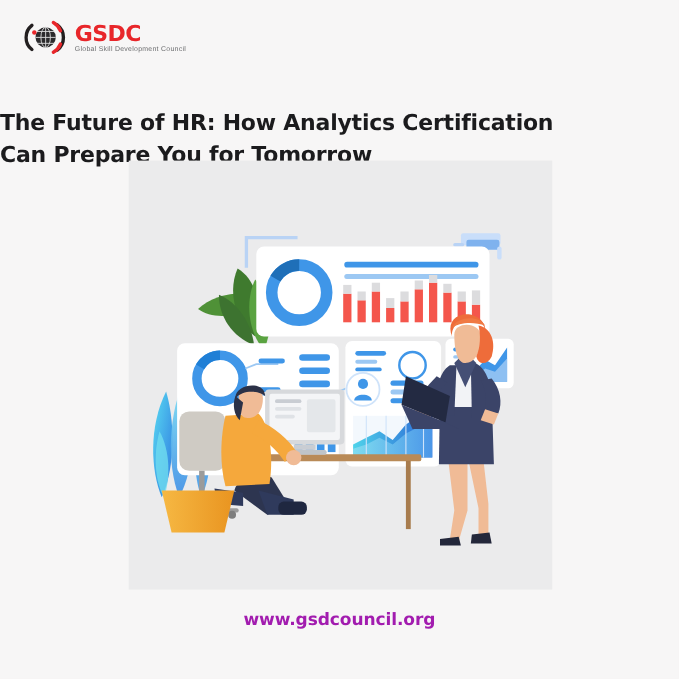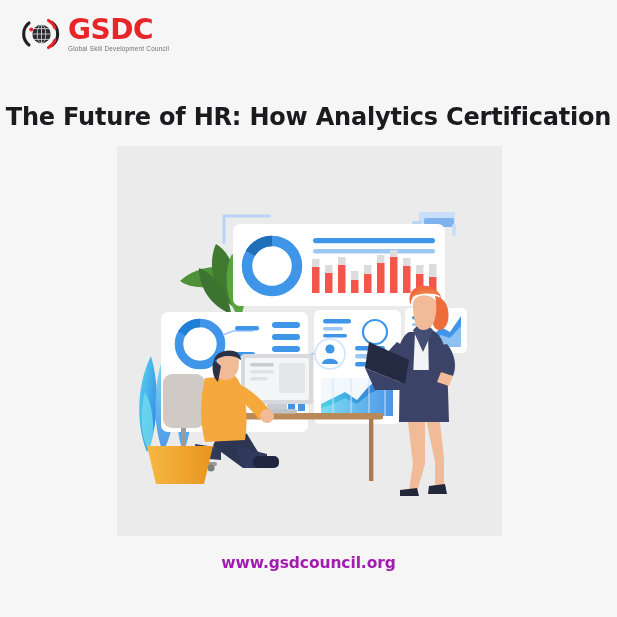--- a/index.html
+++ b/index.html
@@ -8,30 +8,30 @@
     background:#f7f6f6;
     font-family:"Liberation Sans","DejaVu Sans",sans-serif;
     position:relative;
   }
   .page{position:absolute;inset:0;}
 
   
   .logo-row{position:absolute;left:22px;top:14px;display:flex;align-items:center;gap:6px;}
   .logo-mark{width:40px;height:40px;position:relative;flex:none;}
   .logo-text-wrap{display:flex;flex-direction:column;line-height:1;}
-  .logo-word{font-size:28px;font-weight:bold;color:#e8262a;letter-spacing:-0.5px;
+  .logo-word{font-size:20px;font-weight:bold;color:#e8262a;letter-spacing:-0.5px;
              font-family:"DejaVu Sans",sans-serif;}
   .logo-sub{font-size:6.3px;color:#6d6e70;letter-spacing:0.25px;margin-top:2px;
             font-family:"Liberation Sans",sans-serif;}
 
   
   .headline{
     position:absolute;left:0;right:0;top:84px;
-    text-align:center;color:#1b1b1d;
-    font-size:24px;font-weight:bold;line-height:1.42;
+    color:#1b1b1d;
+    font-size:20px;font-weight:bold;line-height:1.42;
     letter-spacing:-0.2px;
     font-family:"DejaVu Sans",sans-serif;
   }
   .headline span{display:block;}
 
   
   .footer-url{
     position:absolute;left:0;right:0;top:554px;text-align:center;
     font-size:15.5px;font-weight:bold;color:#a21caf;letter-spacing:-0.1px;
     font-family:"DejaVu Sans",sans-serif;
@@ -65,20 +65,21 @@
       </svg>
     </div>
     <div class="logo-text-wrap">
       <div class="logo-word">GSDC</div>
       <div class="logo-sub">Global Skill Development Council</div>
     </div>
   </div>
 
   <h1 class="headline">
     <span>The Future of HR: How Analytics Certification</span>
+    <span>Can Prepare You for Tomorrow</span>
   </h1>
 
   <div class="stage">
     <svg class="layer" viewBox="0 0 385 390" xmlns="http://www.w3.org/2000/svg">
       <defs>
         <linearGradient id="gWave" x1="0" y1="0" x2="1" y2="1">
           <stop offset="0%" stop-color="#59dcf2"></stop>
             <stop offset="100%" stop-color="#2f7ae0"></stop>
         </linearGradient>
         <linearGradient id="gWave2" x1="0" y1="0" x2="0" y2="1">

